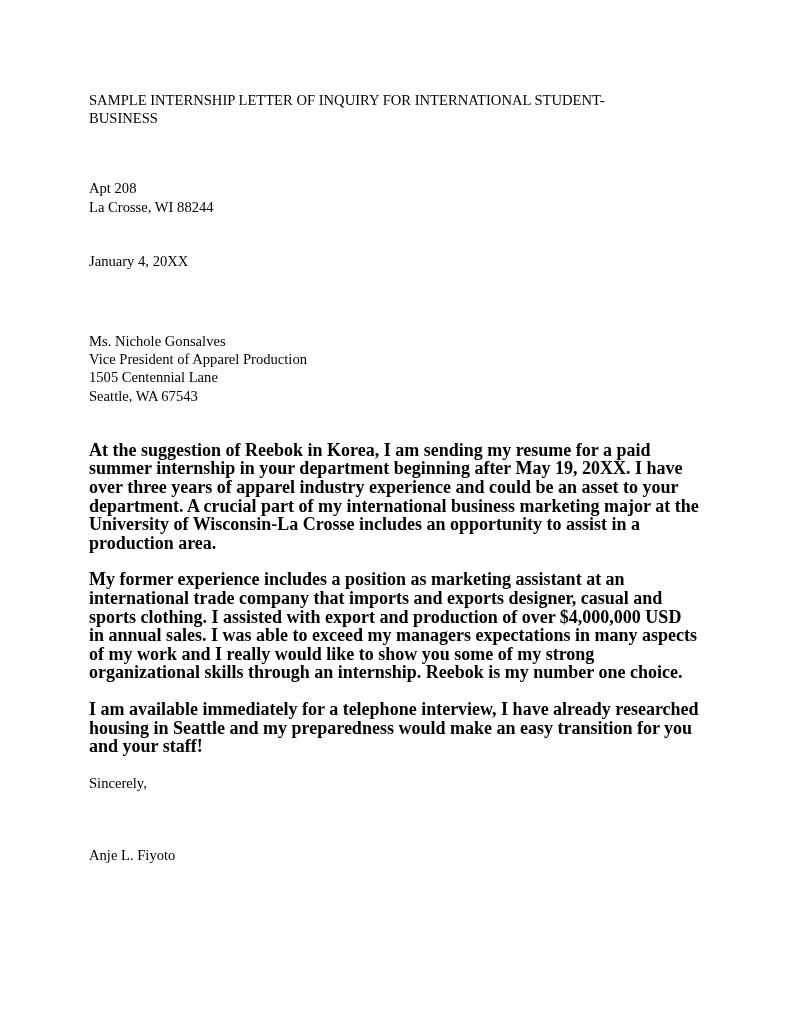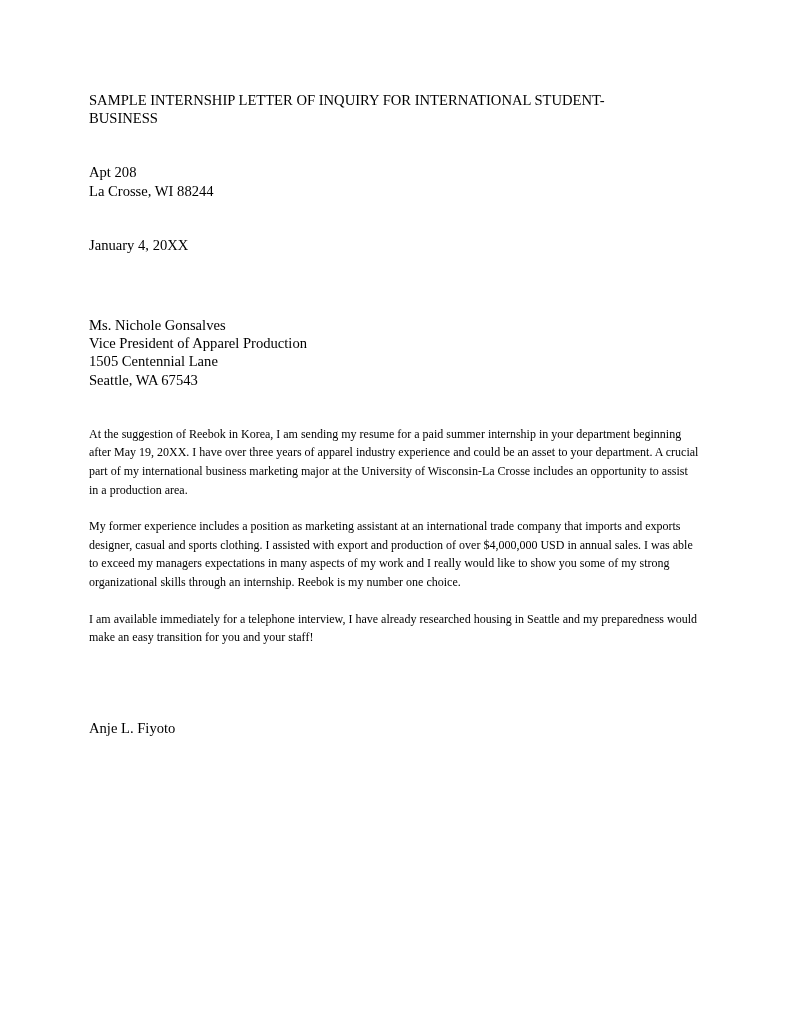--- a/index.html
+++ b/index.html
@@ -32,31 +32,32 @@
   .block {
     font-size: 14.6px;
     line-height: 18.2px;
     text-align: left;
   }
   .line {
     display: block;
     white-space: pre-wrap;
   }
   
-  .title-block      { margin-bottom: 0; }
+  .title-block      { margin-bottom: 16px; }
   .spacer-sm        { height: 18px; }
   .spacer-md        { height: 36px; }
   .spacer-lg        { height: 54px; }
   .spacer-xl        { height: 62px; }
   .para {
-    font-size: 12px;
+    font-size: 18px;
     line-height: 18.6px;
     text-align: left;
     margin: 0;
     white-space: normal;
+    font-weight: bold;
   }
 </style>
 </head>
 <body>
 
 <div class="page">
   <div class="doc-body">
 
     <div class="block title-block">
       <span class="line">SAMPLE INTERNSHIP LETTER OF INQUIRY FOR INTERNATIONAL STUDENT-</span>
@@ -95,20 +96,23 @@
     <div class="spacer-sm"></div>
 
     <p class="para">My former experience includes a position as marketing assistant at an international trade company that imports and exports designer, casual and sports clothing. I assisted with export and production of over $4,000,000 USD in annual sales. I was able to exceed my managers expectations in many aspects of my work and I really would like to show you some of my strong organizational skills through an internship. Reebok is my number one choice.</p>
 
     <div class="spacer-sm"></div>
 
     <p class="para">I am available immediately for a telephone interview, I have already researched housing in Seattle and my preparedness would make an easy transition for you and your staff!</p>
 
     <div class="spacer-sm"></div>
 
+    <div class="block">
+      <span class="line">Sincerely,</span>
+    </div>
 
     <div class="spacer-lg"></div>
 
     <div class="block">
       <span class="line">Anje L. Fiyoto</span>
     </div>
 
   </div>
 </div>
 

